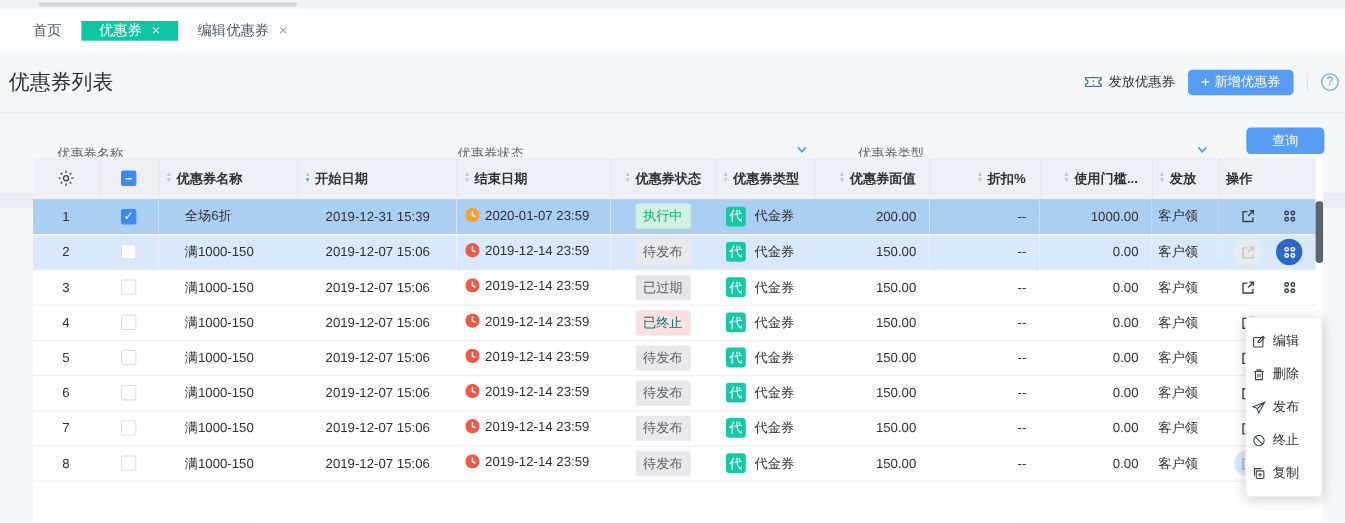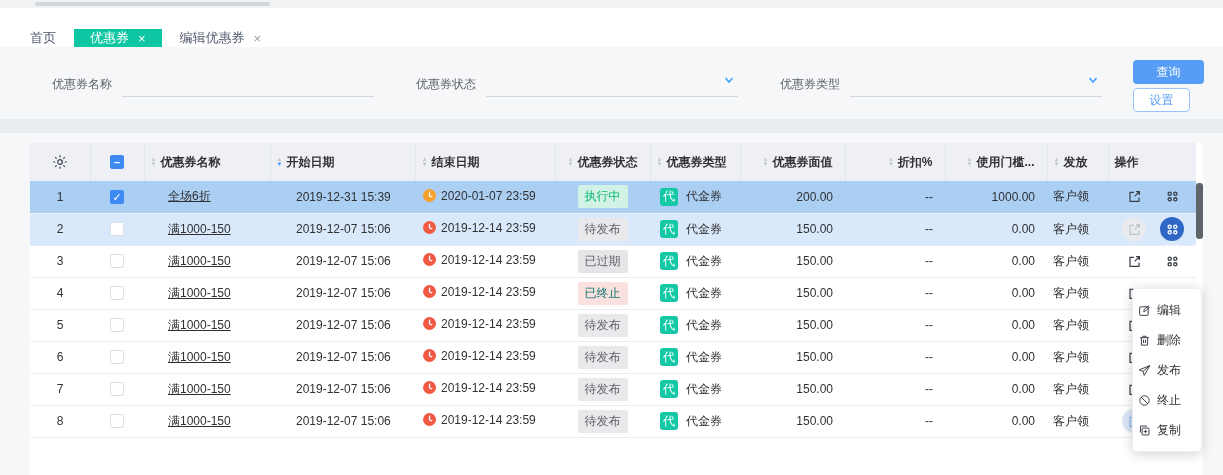--- a/index.html
+++ b/index.html
@@ -5,21 +5,21 @@
   * { margin:0; padding:0; box-sizing:border-box; }
   html,body { width:1223px; height:475px; overflow:hidden; }
   body { font-family:"Liberation Sans","DejaVu Sans",sans-serif; font-size:12px; color:#303133; background:#f1f3f6; }
   .stage { position:relative; width:1223px; height:475px; overflow:hidden; }
 
   
   .top-strip { position:absolute; left:0; top:0; width:100%; height:8px; background:#f2f3f5; }
   .top-scroll-thumb { position:absolute; left:35px; top:2px; width:235px; height:4px; border-radius:2px; background:#d3d6db; }
 
   
-  .tabbar { position:absolute; left:0; top:8px; width:100%; height:39px; background:#ffffff; display:flex; align-items:flex-end; }
+  .tabbar { position:absolute; left:0; top:8px; width:100%; height:39px; background:#ffffff; display:flex; align-items:center; }
   .tab { display:flex; align-items:center; padding:0 18px; font-size:13px; color:#515a6e; cursor:pointer; }
   .tab.first { margin-left:12px; }
   .tab.active { background:#0ec6a1; color:#ffffff; padding:0 16px; }
   .tab .close { margin-left:9px; font-size:13px; color:#9aa1ac; }
   .tab.active .close { color:#ffffff; }
 
   
   .content { position:absolute; left:0; top:47px; right:0; bottom:0; background:#f6f7f9; }
 
   
@@ -61,21 +61,21 @@
   .carets i { font-style:normal; font-size:6px; line-height:5px; color:#c0c4cc; }
   .carets i.on { color:#409eff; }
   tbody td { height:32px; border-bottom:1px solid #ebeef5; font-size:12px; color:#303133; padding:0 6px; overflow:hidden; white-space:nowrap; }
   tbody tr.selected td { background:#abcef3; }
   tbody tr.hover td { background:#d9e8fb; }
   td.al-center { text-align:center; }
   td.al-right { text-align:right; padding-right:12px; }
   td.cell-name { padding-left:24px; }
   td.cell-start { padding-left:26px; }
   td.cell-end { padding-left:8px; }
-  .name-link { text-decoration:underline; color:#303133; cursor:pointer; }
+  .name-link { color:#303133; cursor:pointer; }
   .end-wrap { display:inline-flex; align-items:center; gap:5px; }
   .badge { display:inline-block; min-width:50px; padding:3px 6px; border-radius:2px; font-size:12px; text-align:center; }
   .type-wrap { display:inline-flex; align-items:center; gap:8px; padding-left:4px; }
   .type-badge { width:18px; height:18px; border-radius:3px; background:#15c8a6; color:#fff; font-size:12px; display:inline-flex; align-items:center; justify-content:center; }
   .cbx { display:inline-block; width:14px; height:14px; border:1px solid #dcdfe6; border-radius:2px; background:#fff; vertical-align:middle; line-height:12px; text-align:center; font-size:11px; color:#fff; cursor:pointer; }
   .cbx.checked, .cbx.ind { background:#3d8af5; border-color:#3d8af5; }
   .ops-wrap { display:flex; align-items:center; gap:14px; padding-left:8px; }
   .opbtn { width:24px; height:24px; border-radius:50%; display:flex; align-items:center; justify-content:center; color:#3a4048; cursor:pointer; }
   .opbtn.disabled { background:#e8eaed; color:#c0c4cc; }
   .opbtn.active { background:#2e68c4; color:#ffffff; }
@@ -107,20 +107,38 @@
       <span class="close">×</span>
     </div>
     <div class="tab">
       <span>编辑优惠券</span>
       <span class="close">×</span>
     </div>
   </div>
 
   <div class="content">
 
+    <div class="title-row">
+      <div class="page-title">优惠券列表</div>
+      <div class="title-actions">
+        <span class="issue-link">
+          <svg width="16" height="13" viewBox="0 0 16 13" fill="none" stroke="currentColor" stroke-width="1.2">
+            <path d="M1 3.5h14v2c-1.2 0-2 .8-2 2s.8 2 2 2v2H1v-2c1.2 0 2-.8 2-2s-.8-2-2-2v-2z" transform="translate(0,-1.5)"></path>
+            <path d="M8 2.5v1.5M8 6v1.5M8 9.5v1" transform="translate(0,-1.5)"></path>
+          </svg>
+          <span>发放优惠券</span>
+        </span>
+        <button class="btn-primary add-btn">
+          <span class="plus">+</span>
+          <span>新增优惠券</span>
+        </button>
+        <span class="vdiv"></span>
+        <span class="help-icon">?</span>
+      </div>
+    </div>
 
     <div class="filter-row">
       <div class="field field-name">
         <label>优惠券名称</label>
         <div class="uinput"></div>
       </div>
       <div class="field field-status">
         <label>优惠券状态</label>
         <div class="uinput">
           <svg class="chev" width="14" height="14" viewBox="0 0 14 14" fill="none" stroke="currentColor" stroke-width="1.5">

